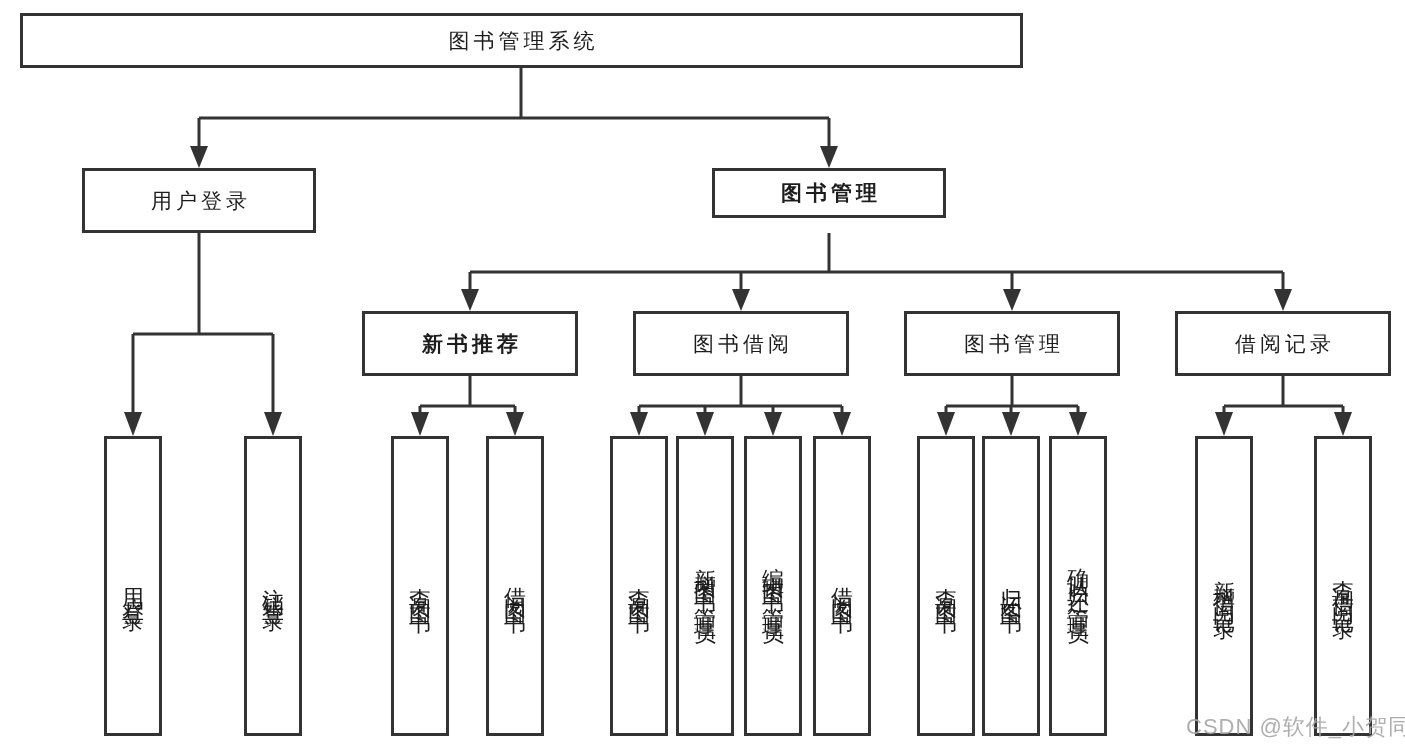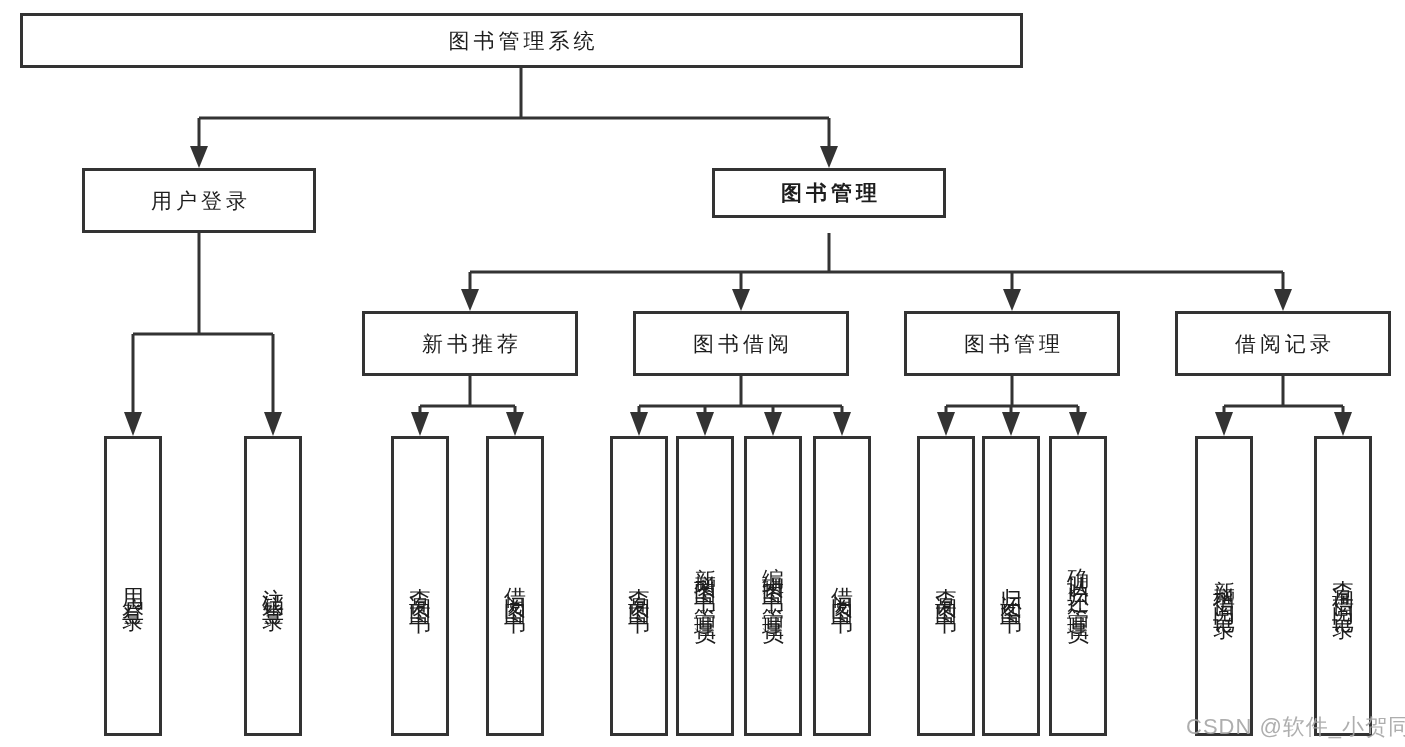--- a/index.html
+++ b/index.html
@@ -38,21 +38,21 @@
     text-indent: 0;
     white-space: normal;
     line-height: 1;
   }
   
   #n-root        { left: 20px;   top: 13px;  width: 1003px; height: 55px; }
   
   #n-user-login  { left: 82px;   top: 168px; width: 234px;  height: 65px; }
   #n-book-mgmt   { left: 712px;  top: 168px; width: 234px;  height: 50px; font-weight: bold; }
   
-  #n-new-book    { left: 362px;  top: 311px; width: 216px;  height: 65px; }
+  #n-new-book    { left: 362px;  top: 311px; width: 216px;  height: 65px; font-weight: bold; }
   #n-borrowing   { left: 633px;  top: 311px; width: 216px;  height: 65px; }
   #n-current     { left: 904px;  top: 311px; width: 216px;  height: 65px; }
   #n-records     { left: 1175px; top: 311px; width: 216px;  height: 65px; }
   
   .leaf { top: 436px; width: 58px; height: 300px; }
   #l-user-login  { left: 104px; }
   #l-logout      { left: 244px; }
   #l-nb-query    { left: 391px; }
   #l-nb-borrow   { left: 486px; }
   #l-bb-query    { left: 610px; }

